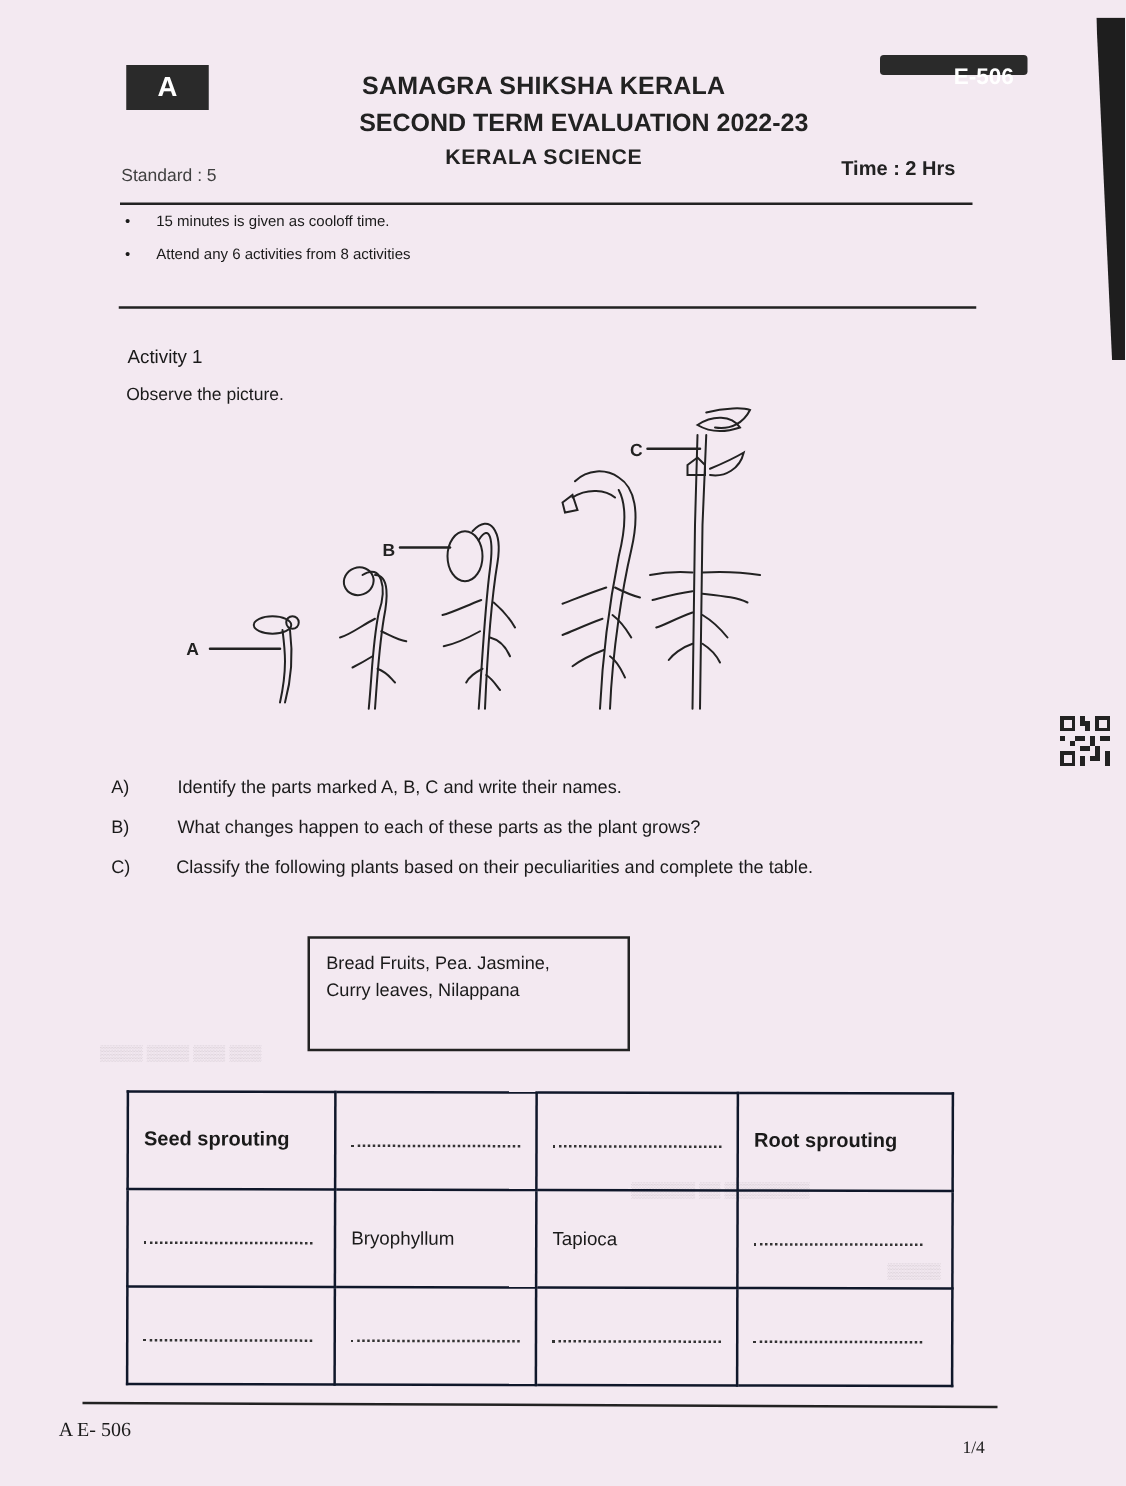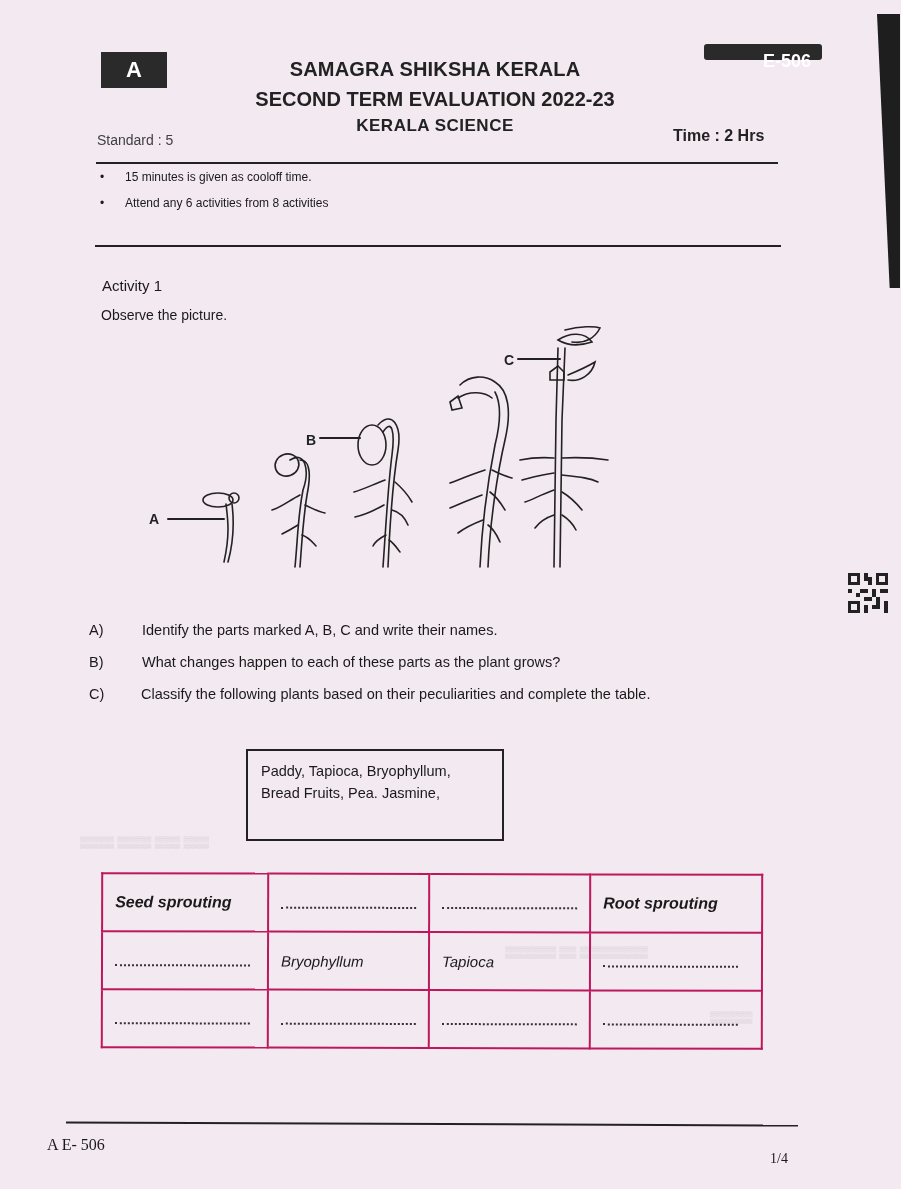--- a/index.html
+++ b/index.html
@@ -14,21 +14,21 @@
     left:101px; top:52px; width:66px; height:36px; background:#2a2a2a;
     color:#fff; font-size:22px; font-weight:bold; text-align:center; line-height:36px;
   }
   .code-box-e {
     left:704px; top:44px; width:70px; height:16px; background:#2a2a2a;
     color:#fff; font-size:18px; font-weight:bold; text-align:center; line-height:34px;
     border-radius:3px;
     padding-left:48px;
   }
   .title1 { left:0; width:870px; top:58px; text-align:center; font-size:20px; font-weight:bold; letter-spacing:0.2px; color:#222; }
-  .title2 { left:0; width:870px; top:88px; text-align:center; font-size:20px; font-weight:bold; color:#222; }
+  .title2 { left:0; width:870px; top:88px; text-align:center; font-size:20px; font-weight:bold; color:#222;padding-left:32px; }
   .title3 { left:0; width:870px; top:116px; text-align:center; font-size:17px; font-weight:bold; letter-spacing:0.5px; color:#222; }
   .standard { left:97px; top:132px; font-size:14px; font-weight:normal; color:#404040; }
   .time { left:673px; top:127px; font-size:16px; font-weight:bold; color:#222; }
   .rule { height:2px; background:#222; }
   .rule1 { left:96px; top:162px; width:682px; height:2px; }
   .rule2 { left:95px; top:245px; width:686px; height:2px; }
   .rule3 { left:66px; top:1123px; width:732px; height:2px; transform:rotate(0.25deg); }
   .instructions { left:100px; top:168px; margin:0; padding:0; list-style:none; font-size:12px; }
   .instructions li { height:25.5px; line-height:18px; position:relative; padding-left:25px; }
   .instructions li::before { content:"\2022"; position:absolute; left:0; top:0; font-size:12px; }
@@ -41,21 +41,21 @@
   .q .txt { position:absolute; left:53px;text-align:center; }
   .plants-box {
     left:246px; top:749px; width:258px; height:92px; border:2px solid #222;
     box-sizing:border-box; padding:10px 0 0 13px; font-size:14.5px; line-height:21.5px;
   }
   table.cls {
     position:absolute; left:101px; top:873px; width:662px; border-collapse:collapse;
     transform:rotate(0.15deg);
   }
   table.cls td {
-    border:2px solid #be185d; height:56px; font-size:15px; padding:0 12px; vertical-align:middle;font-style:italic;
+    border:2px solid #0f172a; height:56px; font-size:15px; padding:10px 12px; vertical-align:middle;
   }
   table.cls tr:first-child td { height:56px; }
   table.cls td.bold { font-weight:bold; font-size:16px; }
   .dots { display:inline-block; width:135px; border-bottom:2px dotted #333; height:6px; }
   .footer-left { left:47px; top:1136px; font-family:"Liberation Serif", serif; font-size:16px; }
   .footer-right { left:770px; top:1151px; font-family:"Liberation Serif", serif; font-size:14px; }
   .edge-bar {
     left:877px; top:14px; width:23px; height:274px; background:#1e1e1e;
     clip-path:polygon(0 0, 100% 0, 100% 100%, 55% 100%);
   }
@@ -136,22 +136,22 @@
     <span class="lbl">B)</span>
     <span class="txt">What changes happen to each of these parts as the plant grows?</span>
   </div>
   <div class="q" style="top:64px;">
     <span class="lbl">C)</span>
     <span class="txt" style="left:52px;">Classify the  following plants based on their peculiarities and complete the table.</span>
   </div>
 </div>
 
 <div class="abs plants-box">
-  <div>Paddy,  Tapioca,  Bryophyllum,</div>
   <div>Bread Fruits, Pea. Jasmine,</div>
+  <div>Curry leaves, Nilappana</div>
 </div>
 
 <table class="cls">
   <tbody>
       <tr>
     <td class="bold" style="width:140px;">Seed sprouting</td>
     <td style="width:135px;"><span class="dots"></span></td>
     <td style="width:135px;"><span class="dots"></span></td>
     <td class="bold">Root sprouting</td>
   </tr>

